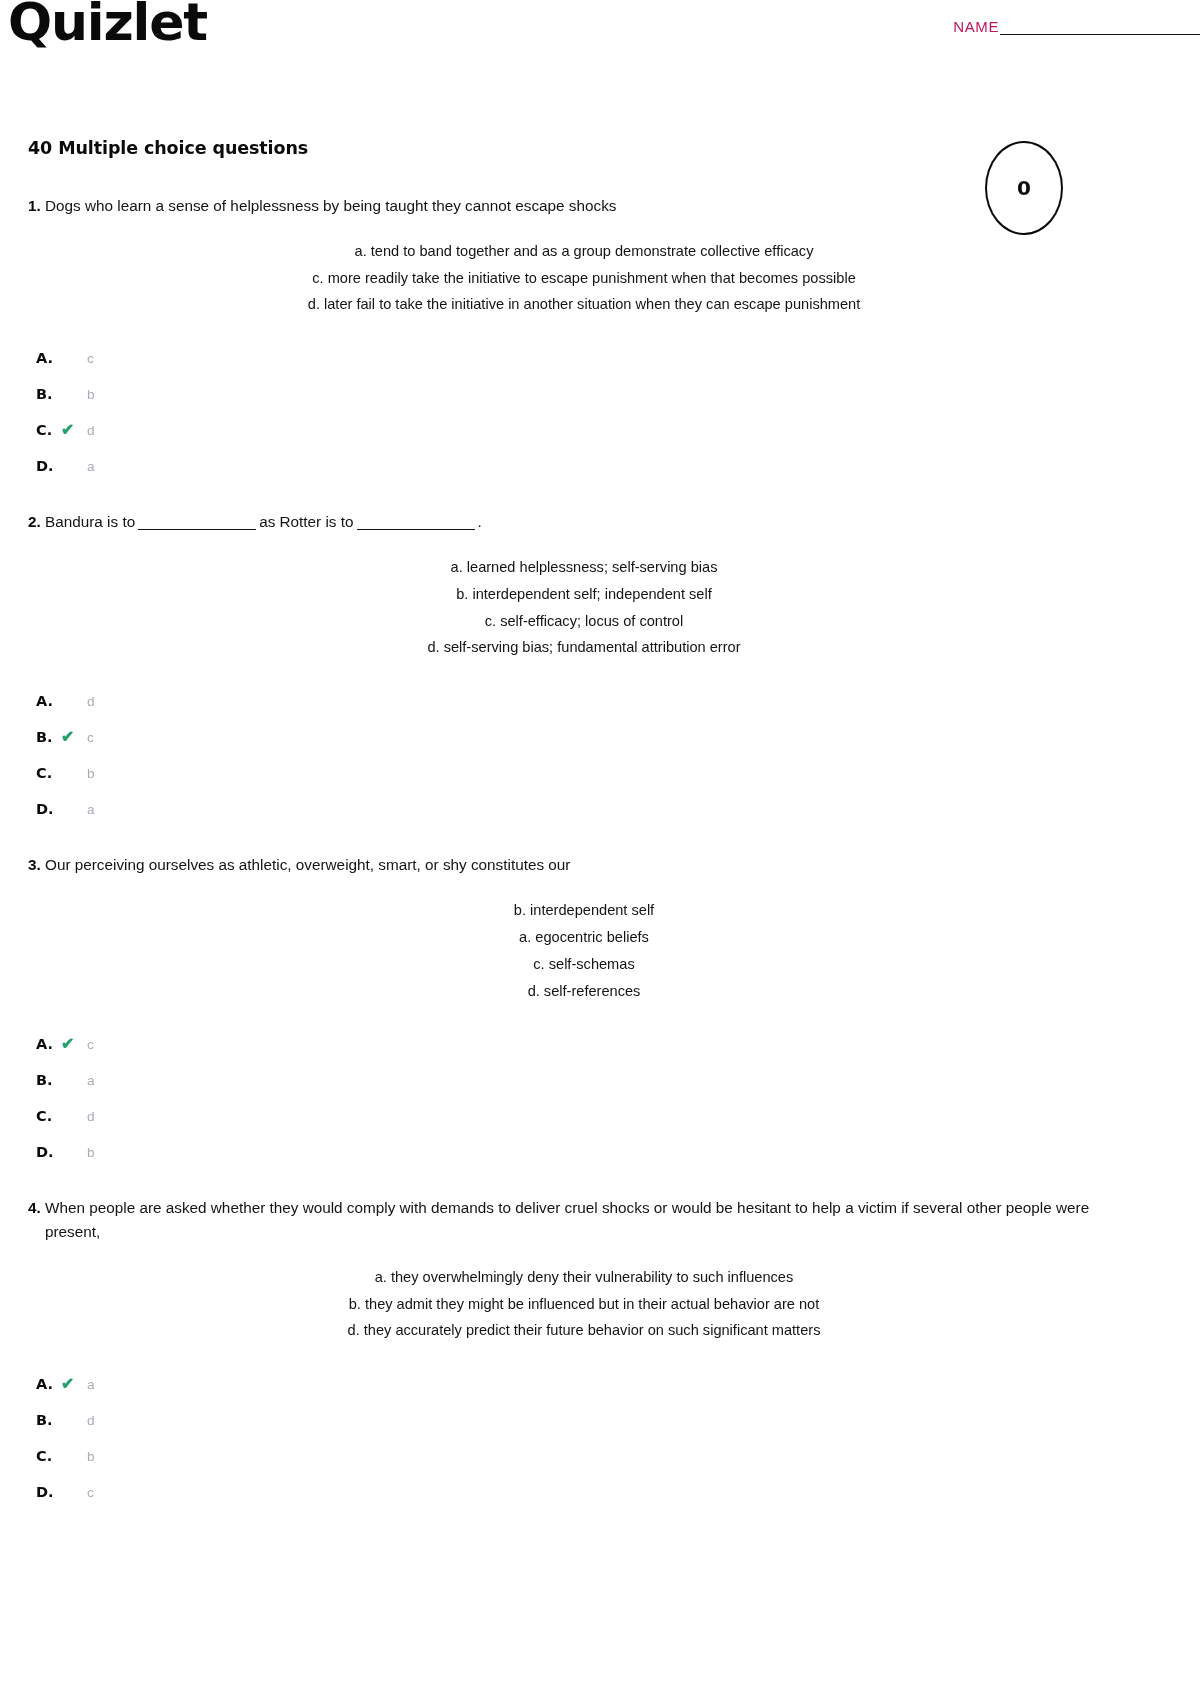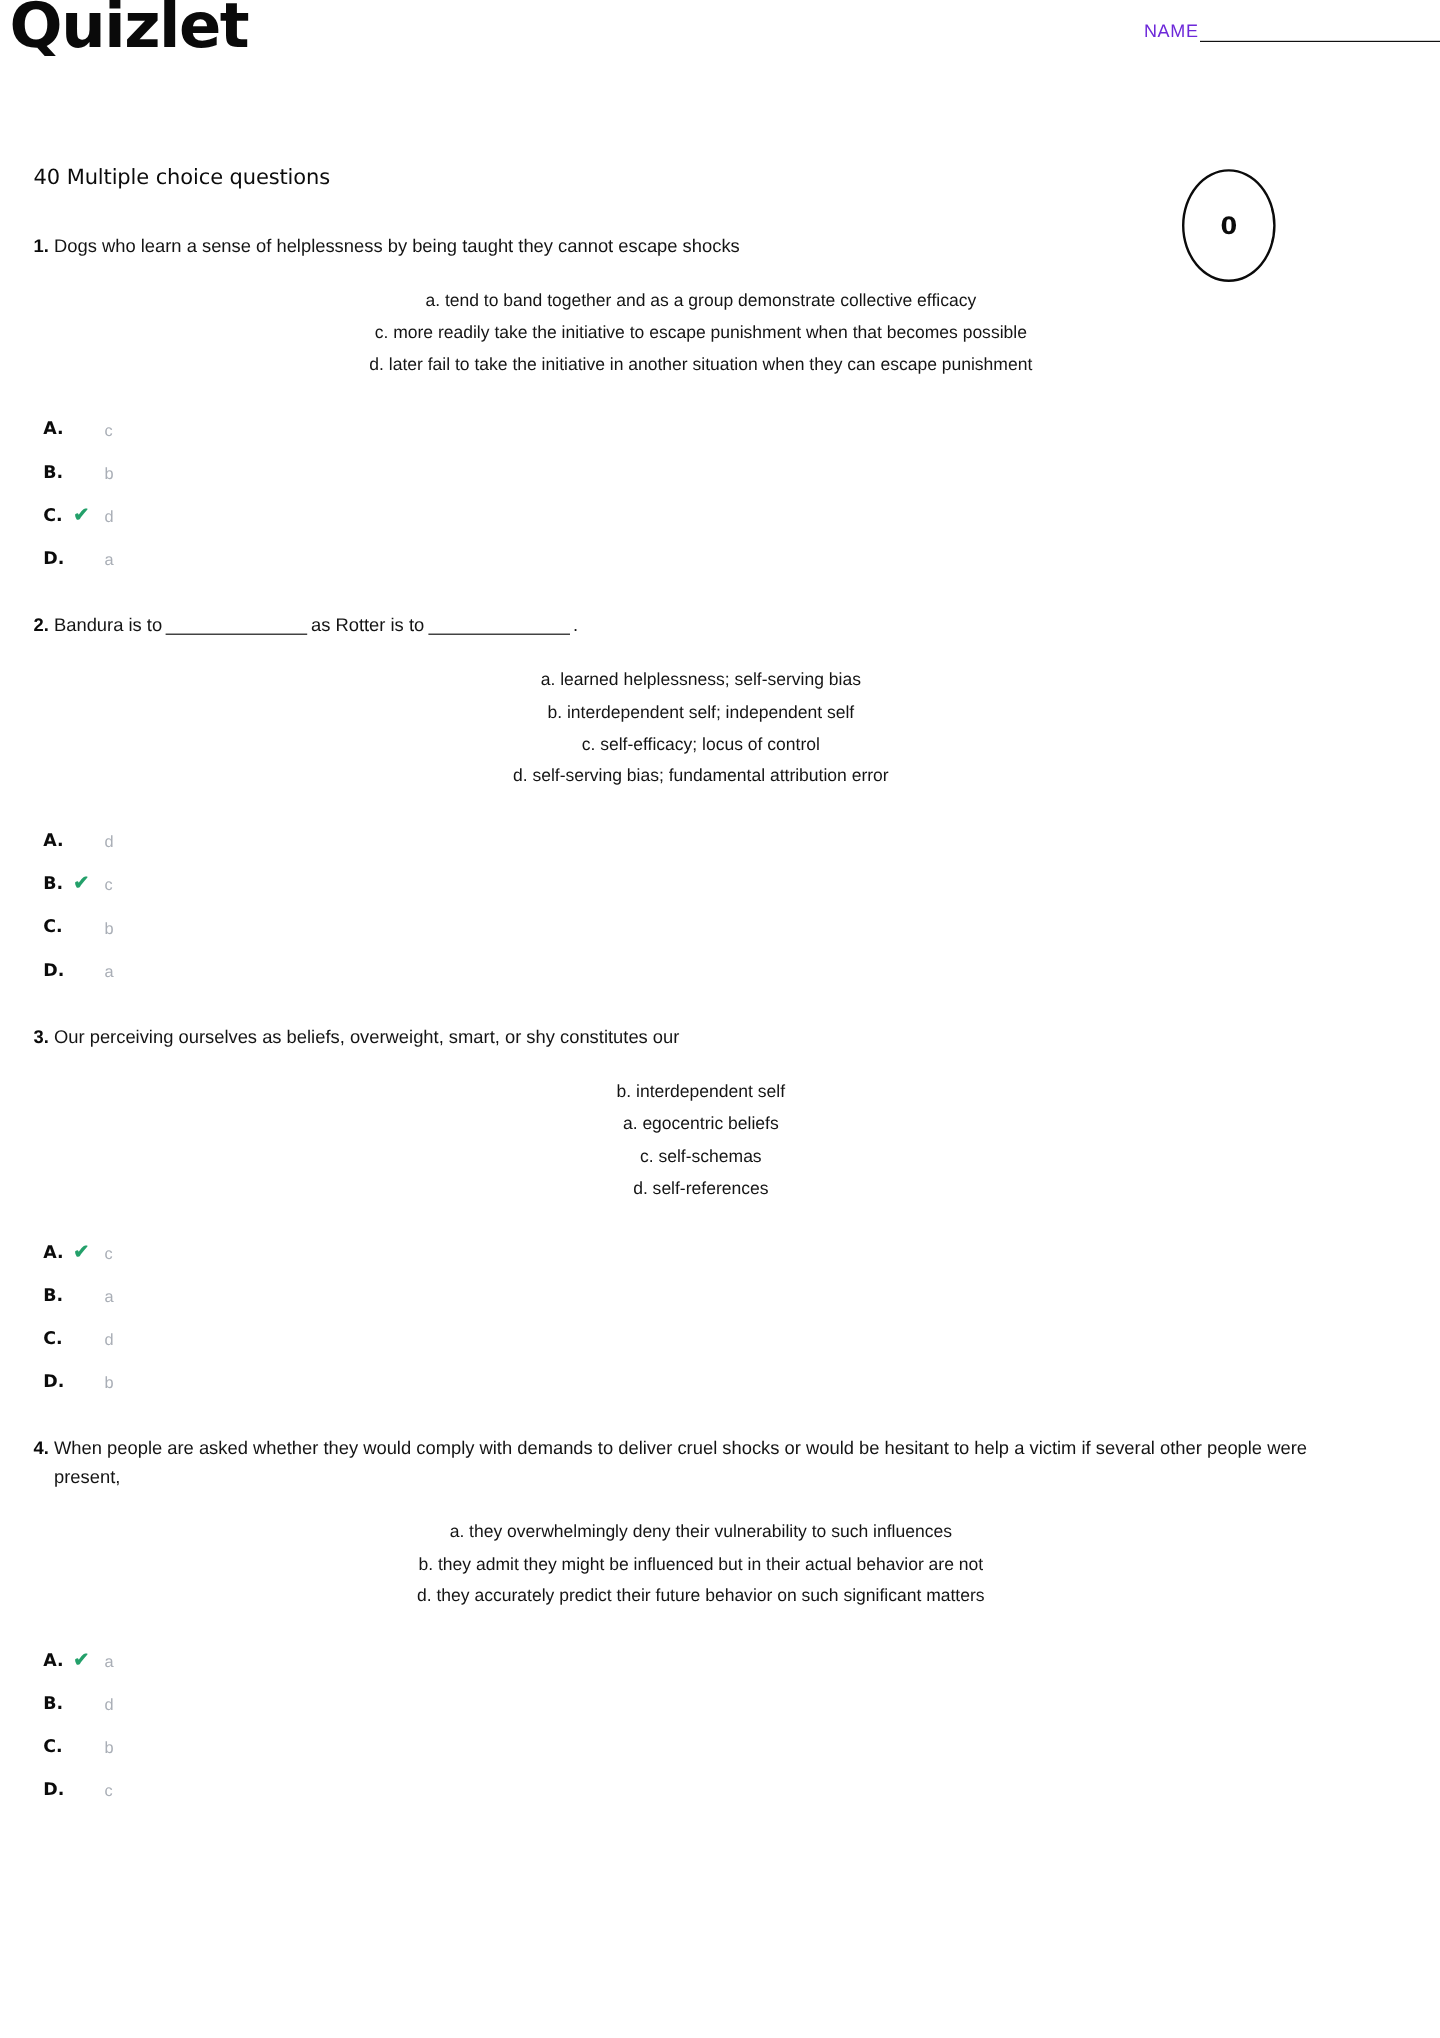--- a/index.html
+++ b/index.html
@@ -36,21 +36,21 @@
     position: absolute;
     right: 0px;
     top: 18px;
     display: flex;
     align-items: flex-end;
     white-space: nowrap;
   }
   .name-label {
     font-size: 15px;
     letter-spacing: 0.6px;
-    color: #6d28d9;
+    color: #be185d;
   }
   .name-rule {
     display: inline-block;
     width: 200px;
     border-bottom: 1.6px solid #111;
     margin-left: 1px;
     height: 14px;
   }
 
   
@@ -75,21 +75,21 @@
 
   
   .sheet {
     position: absolute;
     left: 28px;
     top: 138px;
     width: 1090px;
   }
   .section-title {
     font-size: 17.5px;
-    font-weight: 400;
+    font-weight: 700;
     letter-spacing: -0.1px;
     color: #0b0b0b;
     font-family: "DejaVu Sans", sans-serif;
     margin: 0 0 36px 0;
   }
 
   .question-block {
     margin-bottom: 26px;
   }
   .question-stem {
@@ -244,21 +244,21 @@
           <li class="answer-row">
             <span class="answer-letter">D.</span>
             <span class="answer-check is-empty">✔</span>
             <span class="answer-value">a</span>
           </li>
         </ul>
       </div>
       <div class="question-block">
         <div class="question-stem">
           <span class="q-number">3.</span>
-          <span class="q-text"><span>Our perceiving ourselves as beliefs, overweight, smart, or shy constitutes our</span></span>
+          <span class="q-text"><span>Our perceiving ourselves as athletic, overweight, smart, or shy constitutes our</span></span>
         </div>
         <ul class="option-list">
           <li class="option-item">b. interdependent self</li>
           <li class="option-item">a. egocentric beliefs</li>
           <li class="option-item">c. self-schemas</li>
           <li class="option-item">d. self-references</li>
         </ul>
         <ul class="answer-list">
           <li class="answer-row">
             <span class="answer-letter">A.</span>

